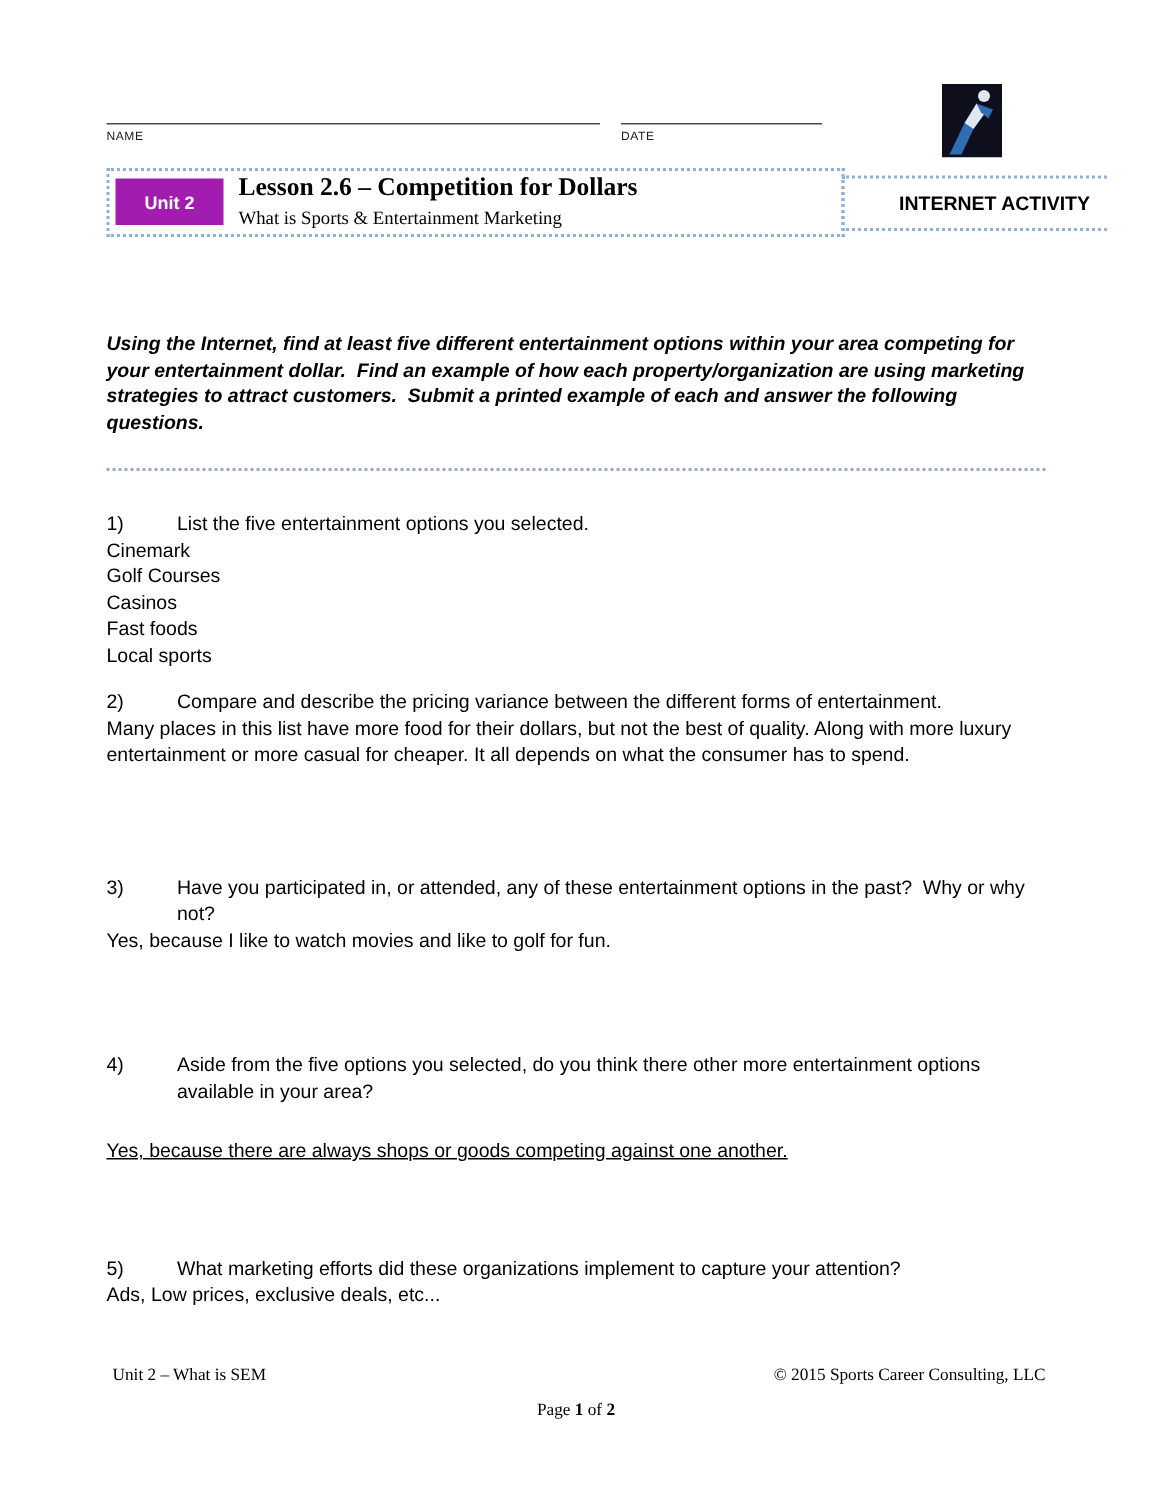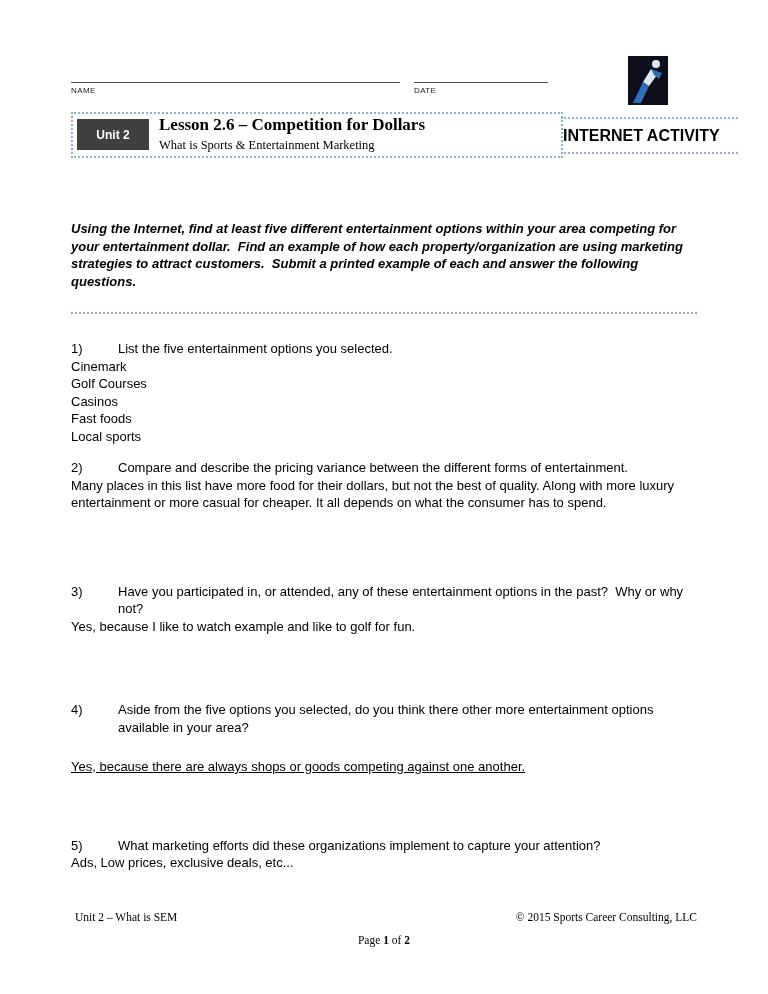--- a/index.html
+++ b/index.html
@@ -26,37 +26,37 @@
   .date-label { left: 386px; top: 86px; }
   .logo { position: absolute; left: 600px; top: 56px; width: 40px; height: 49px; }
 
   
   .lesson-box {
     position: absolute; left: 43px; top: 112px; width: 492px; height: 46px;
     border: 2px dotted #8fb0d9;
   }
   .unit-badge {
     position: absolute; left: 4px; top: 5px; width: 72px; height: 31px;
-    background: #404040; color: #fff; font-weight: bold; font-size: 12px;
+    background: #a21caf; color: #fff; font-weight: bold; font-size: 12px;
     display: flex; align-items: center; justify-content: center;
   }
   .lesson-title {
     position: absolute; left: 86px; top: 1px;
     font-family: "Liberation Serif", serif; font-weight: bold; font-size: 17px;
     white-space: nowrap;
   }
   .lesson-subtitle {
     position: absolute; left: 86px; top: 24px;
     font-family: "Liberation Serif", serif; font-size: 12.5px; white-space: nowrap;
   }
   .activity-box {
     position: absolute; left: 533px; top: 117px; width: 204px; height: 37px;
     border: 2px dotted #8fb0d9;
-    display: flex; align-items: center; 
-    font-weight: bold; font-size: 16px;
+    display: flex; align-items: center; justify-content: center;
+    font-weight: bold; font-size: 13px;
   }
 
   
   .content { position: absolute; left: 43px; right: 43px; top: 193px; }
   .instructions-heading { font-size: 15px; font-weight: bold; }
   .instructions-body {
     margin-top: 27px; font-size: 13px; font-weight: bold; font-style: italic;
     line-height: 17.5px; white-space: pre-wrap;
   }
   .separator { margin-top: 22px; border-top: 2px dotted #9aaac8; height: 0; }
@@ -133,21 +133,21 @@
         <span class="q-text">Compare and describe the pricing variance between the different forms of entertainment.</span>
       </div>
       <div class="q-answer">Many places in this list have more food for their dollars, but not the best of quality. Along with more luxury entertainment or more casual for cheaper. It all depends on what the consumer has to spend.</div>
     </div>
 
     <div class="question q3">
       <div class="q-head">
         <span class="q-num">3)</span>
         <span class="q-text">Have you participated in, or attended, any of these entertainment options in the past?  Why or why not?</span>
       </div>
-      <div class="q-answer">Yes, because I like to watch example and like to golf for fun.</div>
+      <div class="q-answer">Yes, because I like to watch movies and like to golf for fun.</div>
     </div>
 
     <div class="question q4">
       <div class="q-head">
         <span class="q-num">4)</span>
         <span class="q-text">Aside from the five options you selected, do you think there other more entertainment options available in your area?</span>
       </div>
       <div class="q-answer">Yes, because there are always shops or goods competing against one another.</div>
     </div>
 

